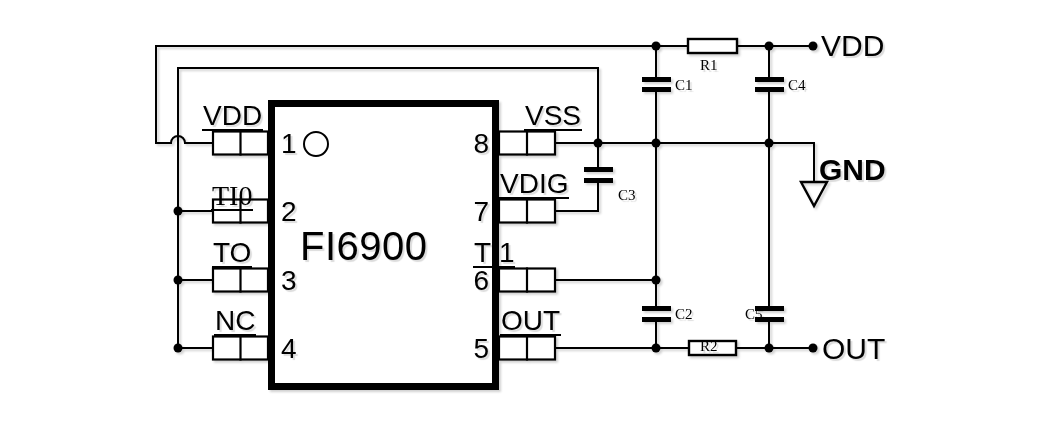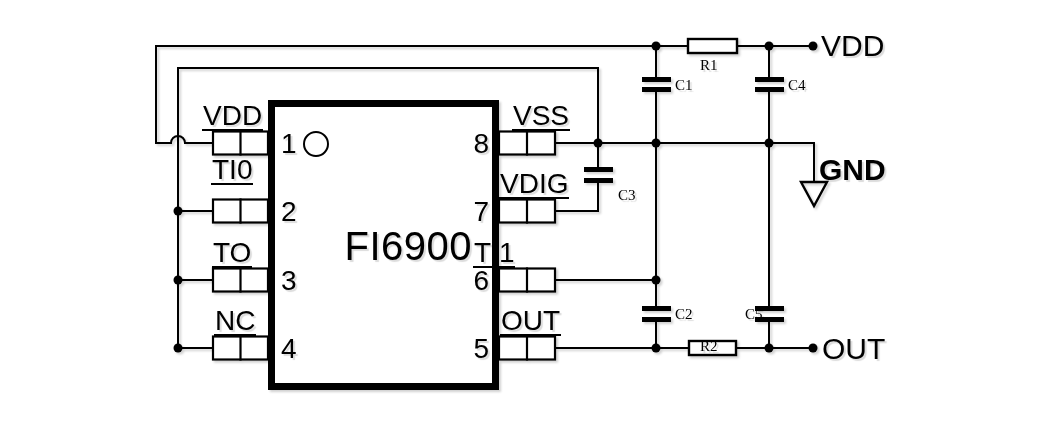--- a/index.html
+++ b/index.html
@@ -27,21 +27,21 @@
     border-bottom:2px solid #000;
     padding:0 1px;
   }
   .pin-num{
     font-size:28px;
     line-height:30px;
   }
   .chip-name{
     font-size:40px;
     line-height:40px;
-    text-align:right;
+    text-align:left;
     letter-spacing:0.5px;
   }
   .terminal-label{
     font-size:30px;
     line-height:30px;
   }
   .comp-label{
     font-size:15px;
     line-height:20px;
     font-family:Liberation Serif, serif;
@@ -183,25 +183,25 @@
       <circle cx="656" cy="280" r="4.5"></circle>
       <circle cx="656" cy="348" r="4.5"></circle>
       <circle cx="769" cy="348" r="4.5"></circle>
       <circle cx="813" cy="348" r="4.5"></circle>
     </g>
   </svg>
 
   <div class="txt chip-name" style="left:300px;top:226px;width:172px;">FI6900</div>
 
   <div class="txt pin-label" style="left:202px;top:103px;">VDD</div>
-  <div class="txt pin-label" style="left:211px;top:157px;">TI0</div>
+  <div class="txt pin-label" style="left:211px;top:183px;font-family:Liberation Serif, serif;">TI0</div>
   <div class="txt pin-label" style="left:212px;top:240px;">TO</div>
   <div class="txt pin-label" style="left:214px;top:308px;">NC</div>
 
-  <div class="txt pin-label" style="left:512px;top:103px;">VSS</div>
+  <div class="txt pin-label" style="left:524px;top:103px;">VSS</div>
   <div class="txt pin-label" style="left:499px;top:171px;text-align:right;">VDIG</div>
   <div class="txt pin-label" style="left:473px;top:240px;">TI1</div>
   <div class="txt pin-label" style="left:500px;top:308px;">OUT</div>
 
   <div class="txt pin-num" style="left:281px;top:129px;">1</div>
   <div class="txt pin-num" style="left:281px;top:197px;">2</div>
   <div class="txt pin-num" style="left:281px;top:266px;">3</div>
   <div class="txt pin-num" style="left:281px;top:334px;">4</div>
   <div class="txt pin-num" style="left:455px;top:129px;width:34px;text-align:right;">8</div>
   <div class="txt pin-num" style="left:455px;top:197px;width:34px;text-align:right;">7</div>

